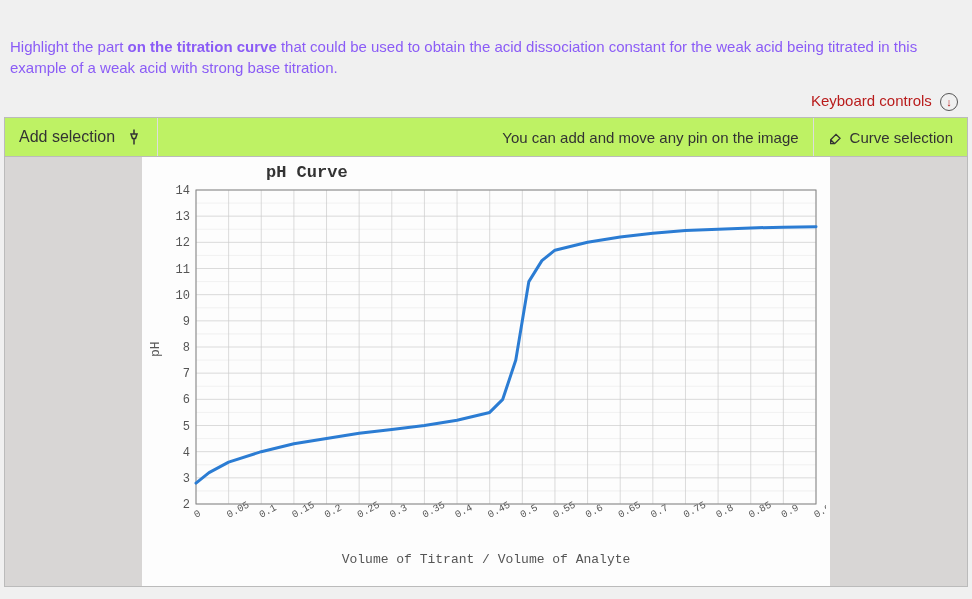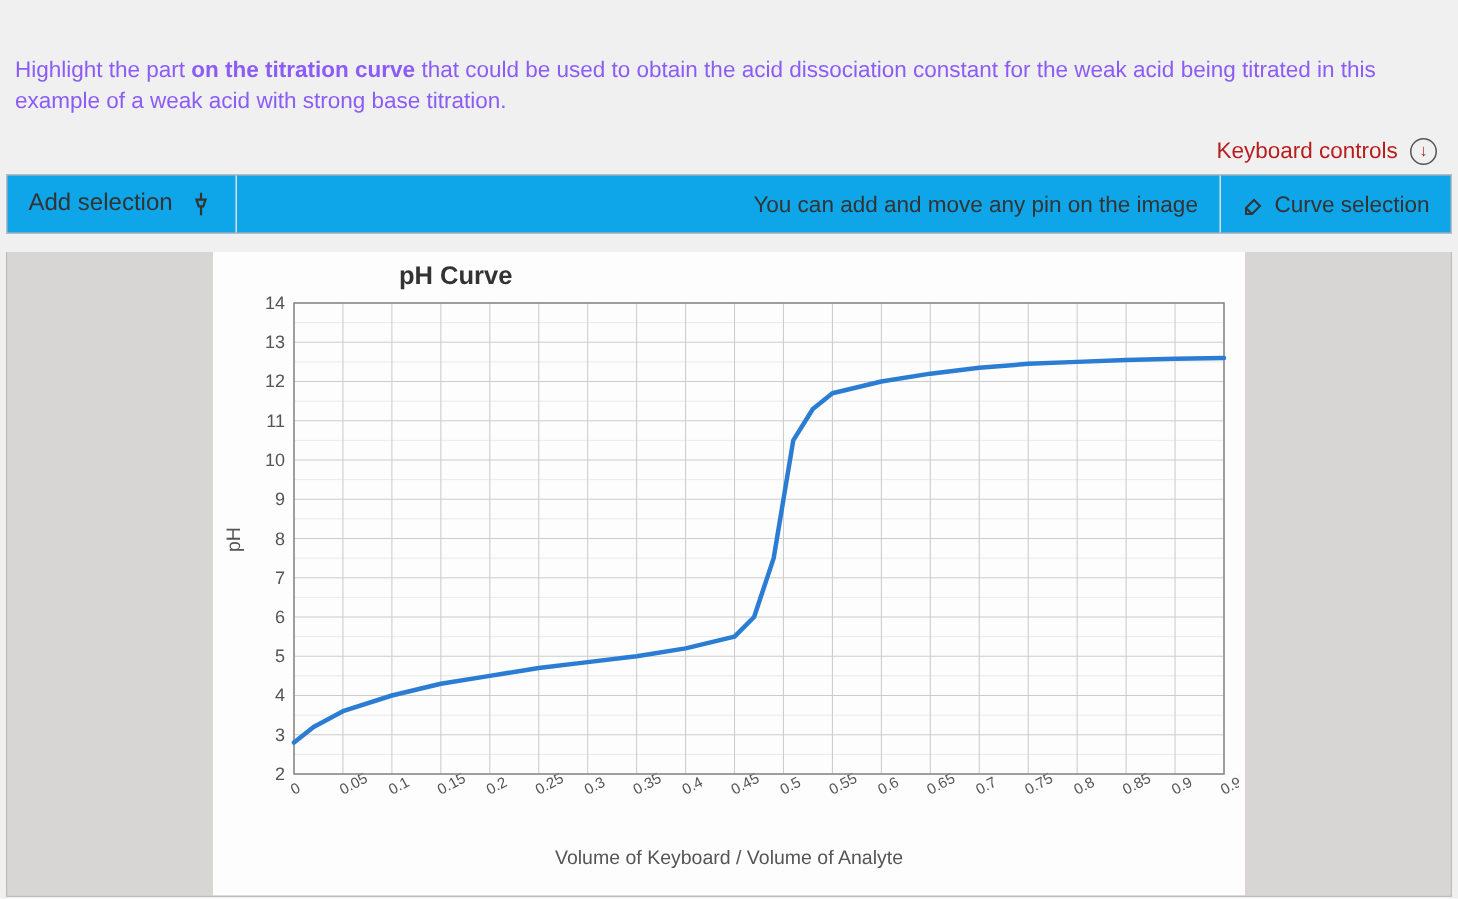--- a/index.html
+++ b/index.html
@@ -33,21 +33,21 @@
       border: 1.5px solid #555;
       border-radius: 50%;
       font-size: 11px;
       vertical-align: middle;
       margin-left: 4px;
     }
     .toolbar {
       display: flex;
       align-items: stretch;
       border: 1px solid #bbb;
-      background: #0ea5e9;
+      background: #bef264;
       margin: 0 4px;
       height: 40px;
     }
     .add-sel {
       display: flex;
       align-items: center;
       padding: 0 14px;
       font-size: 16px;
       gap: 10px;
       border-right: 1px solid #ddd;
@@ -66,24 +66,25 @@
       align-items: center;
       padding: 0 14px;
       font-size: 15px;
       border-left: 1px solid #ddd;
       gap: 6px;
     }
     .clear-sel svg { width: 16px; height: 16px; }
     .chart-wrap {
       border: 1px solid #bbb;
       border-top: none;
-      margin: 12px 4px;
+      margin: 0 4px;
       background: #fdfdfd;
       height: 430px;
       display: flex;
+      font-family: Liberation Mono, monospace;
     }
     .side-band {
       width: 140px;
       background: #b9b7b5;
       opacity: 0.55;
     }
     .side-band.right { width: 140px; }
     .chart-inner {
       flex: 1;
       position: relative;
@@ -220,16 +221,16 @@
         <text x="572.1052631578948" y="334" text-anchor="start" font-size="10" fill="#555" transform="rotate(-28 572.1052631578948 334)">0.8</text>
         <line x1="604.7368421052631" y1="6" x2="604.7368421052631" y2="320" stroke="#ccc" stroke-width="0.7"></line>
         <text x="604.7368421052631" y="334" text-anchor="start" font-size="10" fill="#555" transform="rotate(-28 604.7368421052631 334)">0.85</text>
         <line x1="637.3684210526316" y1="6" x2="637.3684210526316" y2="320" stroke="#ccc" stroke-width="0.7"></line>
         <text x="637.3684210526316" y="334" text-anchor="start" font-size="10" fill="#555" transform="rotate(-28 637.3684210526316 334)">0.9</text>
         <line x1="670" y1="6" x2="670" y2="320" stroke="#ccc" stroke-width="0.7"></line>
         <text x="670" y="334" text-anchor="start" font-size="10" fill="#555" transform="rotate(-28 670 334)">0.95</text>
         <rect x="50" y="6" width="620" height="314" fill="none" stroke="#888" stroke-width="1"></rect>
         <path d="M50 299.06666666666666 L63.05263157894737 288.6 L82.63157894736842 278.1333333333333 L115.26315789473685 267.6666666666667 L147.89473684210526 259.81666666666666 L180.5263157894737 254.58333333333331 L213.1578947368421 249.35 L245.78947368421052 245.425 L278.42105263157896 241.5 L311.0526315789474 236.26666666666665 L343.6842105263158 228.41666666666666 L356.7368421052631 215.33333333333334 L369.7894736842106 176.08333333333334 L376.3157894736842 136.83333333333331 L382.8421052631579 97.58333333333331 L395.8947368421053 76.65 L408.94736842105266 66.18333333333337 L441.57894736842104 58.333333333333314 L474.2105263157895 53.10000000000002 L506.84210526315786 49.17500000000001 L539.4736842105262 46.55833333333334 L572.1052631578948 45.25 L604.7368421052631 43.94166666666666 L637.3684210526316 43.15666666666664 L670 42.633333333333326 " fill="none" stroke="#2b7cd3" stroke-width="3" stroke-linejoin="round" stroke-linecap="round"></path>
       </svg>
-    <div class="xlabel">Volume of Keyboard / Volume of Analyte</div>
+    <div class="xlabel">Volume of Titrant / Volume of Analyte</div>
   </div>
   <div class="side-band right"></div>
 </div>
 
 </body></html>

